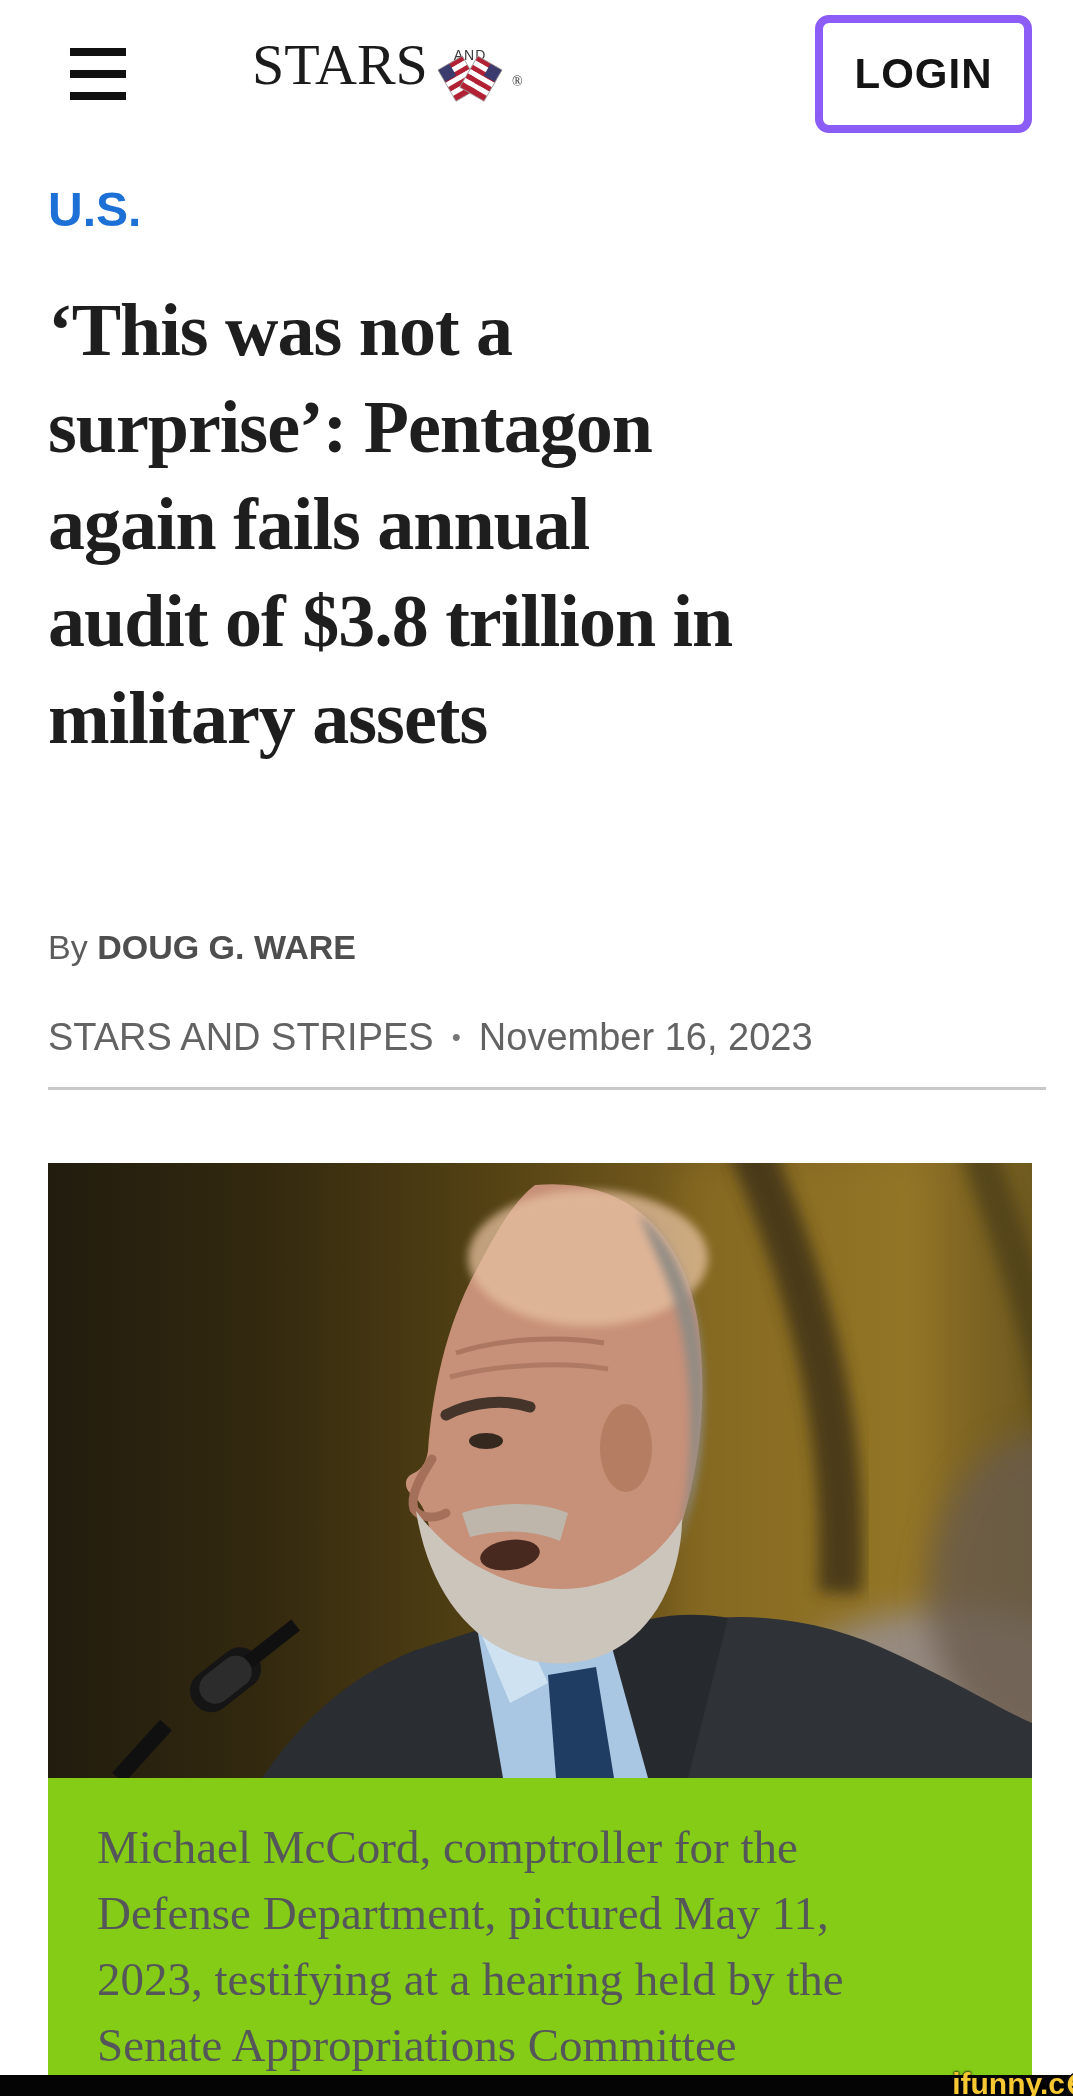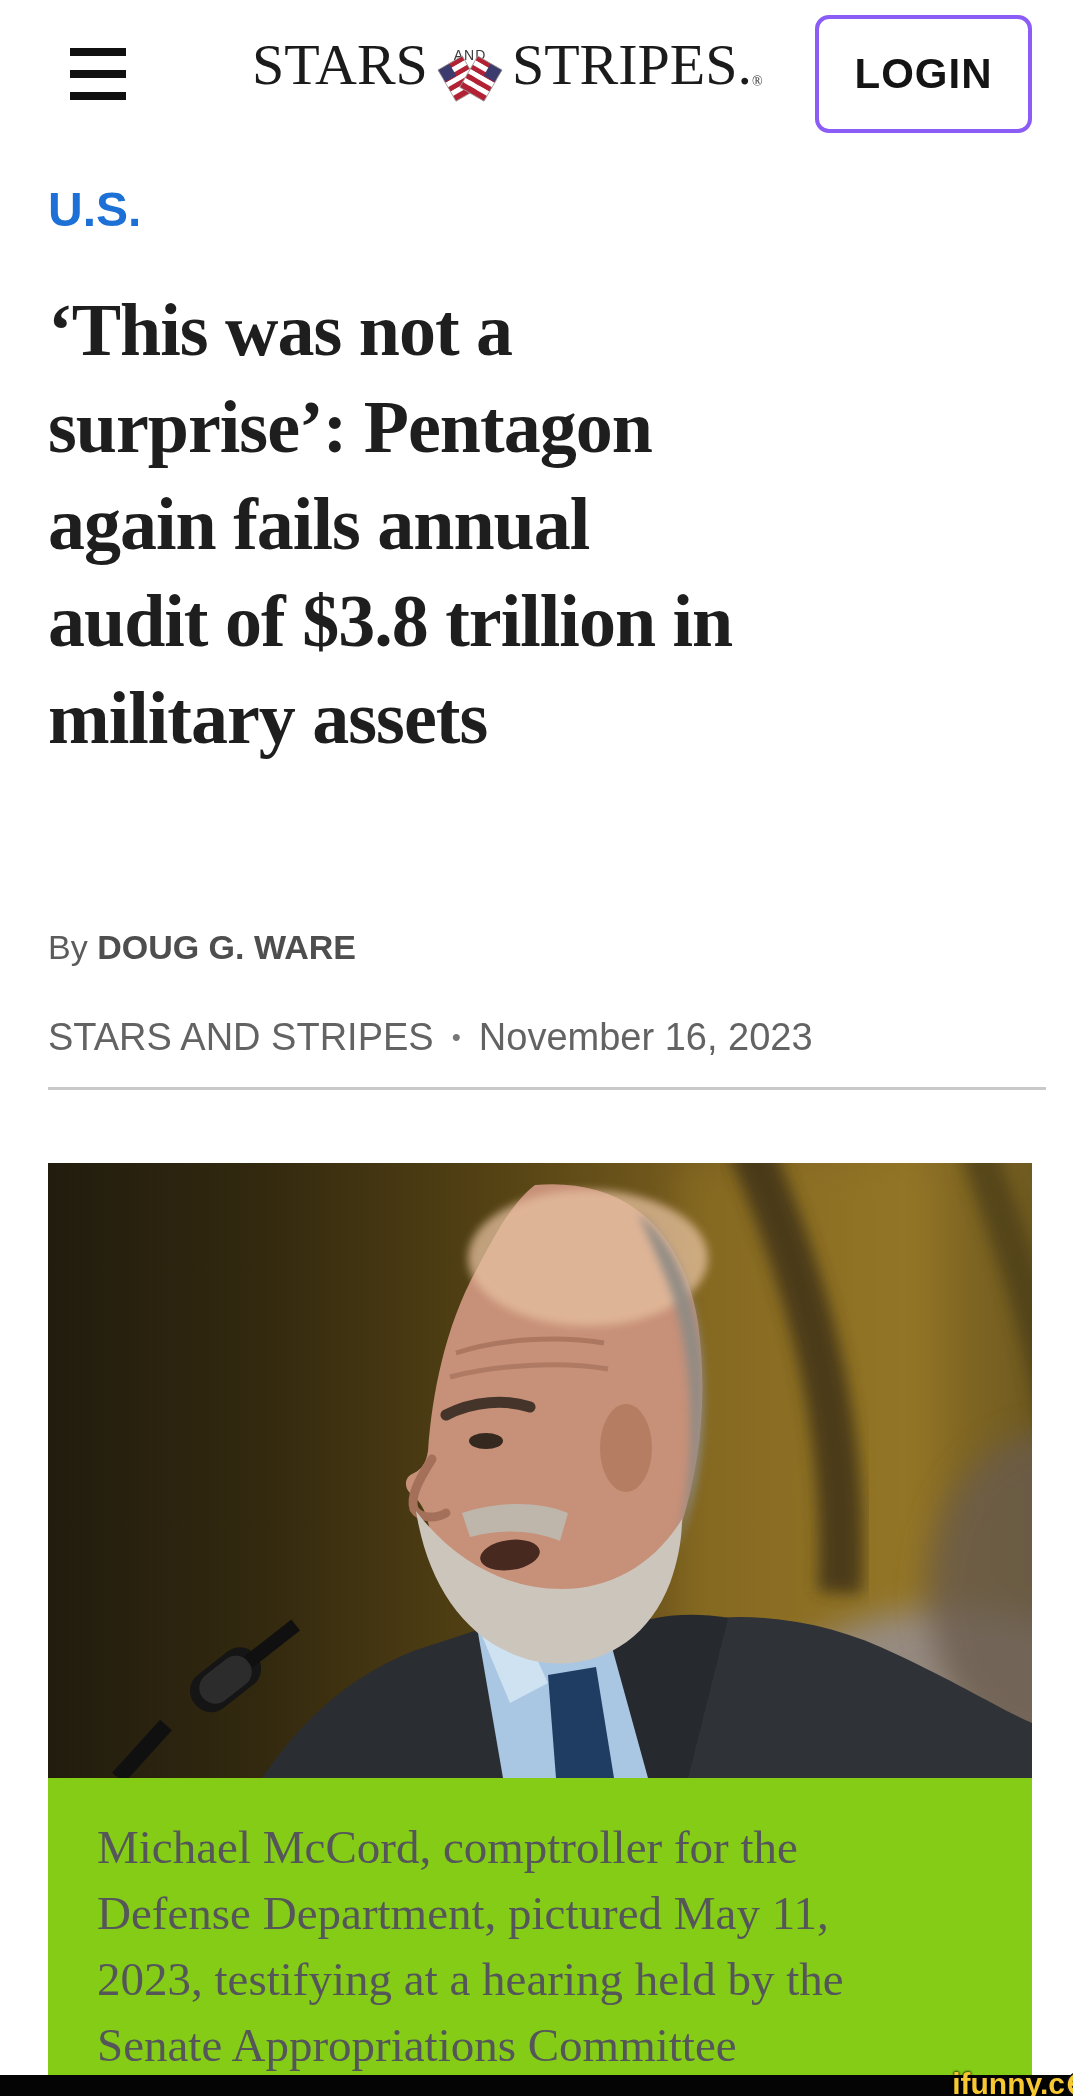--- a/index.html
+++ b/index.html
@@ -9,21 +9,21 @@
   }
   
   .hamburger{position:absolute;left:70px;top:48px;width:56px;height:52px;
     display:flex;flex-direction:column;justify-content:space-between;cursor:pointer;background:none;border:none;padding:0;}
   .hamburger .bar{width:56px;height:8px;background:#101010;}
   .logo{position:absolute;left:252px;top:30px;display:flex;align-items:flex-start;color:#1b1b1b;cursor:pointer;}
   .logo .word{font-family:"Liberation Serif",serif;font-size:58px;line-height:70px;letter-spacing:0px;font-weight:400;}
   .logo .flags{margin:14px 2px 0 2px;}
   .logo .reg{font-family:"Liberation Serif",serif;font-size:14px;margin-top:44px;color:#333;}
   .login-btn{position:absolute;left:815px;top:15px;width:217px;height:118px;
-    background:#fff;border:4px solid #8b5cf6;border-radius:14px;
+    background:#fff;border:8px solid #8b5cf6;border-radius:14px;
     display:flex;align-items:center;justify-content:center;
     font-weight:bold;font-size:42px;letter-spacing:1px;color:#141414;cursor:pointer;}
   
   .category{position:absolute;left:48px;top:182px;font-size:48px;font-weight:bold;color:#1c70d6;cursor:pointer;}
   .headline{position:absolute;left:48px;top:282px;width:1008px;
     font-family:"DejaVu Serif","Liberation Serif",serif;font-weight:bold;
     font-size:74px;line-height:97px;letter-spacing:-1px;color:#1e1e1e;}
   .headline .hl-line{white-space:nowrap;}
   .byline{position:absolute;left:48px;top:928px;font-size:34px;color:#5c5c5c;}
   .byline .author{font-weight:bold;color:#4e4e4e;}
@@ -72,21 +72,20 @@
         </defs>
         <text x="40" y="16" text-anchor="middle" font-family="Liberation Sans, sans-serif" font-size="14" letter-spacing="1" fill="#3a3a3a">AND</text>
         <g transform="translate(8,26) rotate(-30)">
             <use href="#flagL"></use>
           </g>
         <g transform="translate(72,26) rotate(30) scale(-1,1)">
             <use href="#flagL"></use>
           </g>
       </svg>
     </span>
-    <span class="word">STRIPES.</span>
     <span class="reg">®</span>
   </div>
 
   <button class="login-btn">
     <span>LOGIN</span>
   </button>
 
   <div class="category">U.S.</div>
 
   <h1 class="headline" style="margin:0;font-family:Liberation Serif, serif;">

